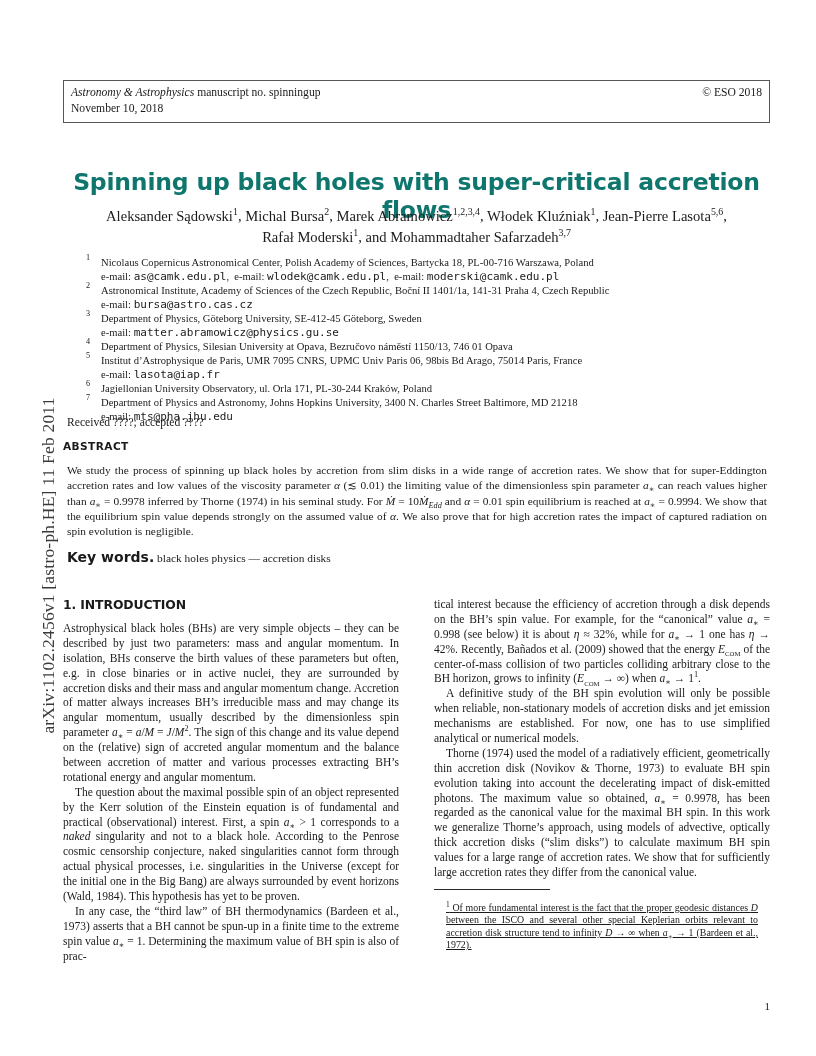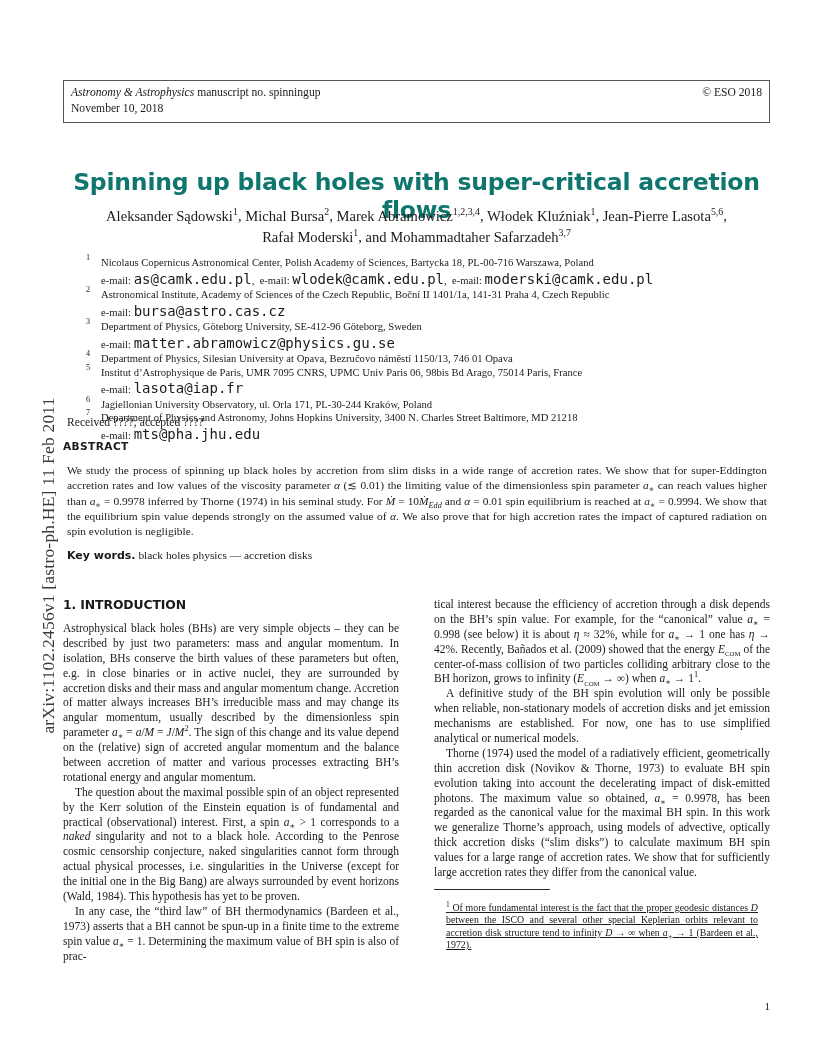--- a/index.html
+++ b/index.html
@@ -97,21 +97,21 @@
     margin-bottom: 0px;
   }
   .aff .marker {
     position: absolute;
     left: 2px;
     top: -3px;
     font-size: 8.2px;
   }
   .mono {
     font-family: "DejaVu Sans Mono", "Liberation Mono", monospace;
-    font-size: 14px;
+    font-size: 11px;
   }
 
   
   #received-line {
     position: absolute;
     left: 67px;
     top: 416px;
     font-size: 11.6px;
   }
 
@@ -139,21 +139,21 @@
   #keywords {
     position: absolute;
     left: 67px;
     top: 549px;
     width: 700px;
     font-size: 11.4px;
   }
   #keywords .kw-label {
     font-family: "DejaVu Sans", "Liberation Sans", sans-serif;
     font-weight: bold;
-    font-size: 11px;
+    font-size: 14px;
     text-align: center;
   }
 
   
   #body-columns {
     position: absolute;
     left: 63px;
     top: 596px;
     width: 707px;
     height: 400px;
@@ -253,21 +253,21 @@
     </div>
 
     <div class="aff">
       <span class="marker">2</span>
       <span>Astronomical Institute, Academy of Sciences of the Czech Republic, Boční II 1401/1a, 141-31 Praha 4, Czech Republic</span><br>
       <span>e-mail: </span><span class="mono">bursa@astro.cas.cz</span>
     </div>
 
     <div class="aff">
       <span class="marker">3</span>
-      <span>Department of Physics, Göteborg University, SE-412-96 Göteborg, Sweden</span><br>
+      <span>Department of Physics, Göteborg University, SE-412-45 Göteborg, Sweden</span><br>
       <span>e-mail: </span><span class="mono">matter.abramowicz@physics.gu.se</span>
     </div>
 
     <div class="aff">
       <span class="marker">4</span>
       <span>Department of Physics, Silesian University at Opava, Bezručovo náměstí 1150/13, 746 01 Opava</span>
     </div>
 
     <div class="aff">
       <span class="marker">5</span>

